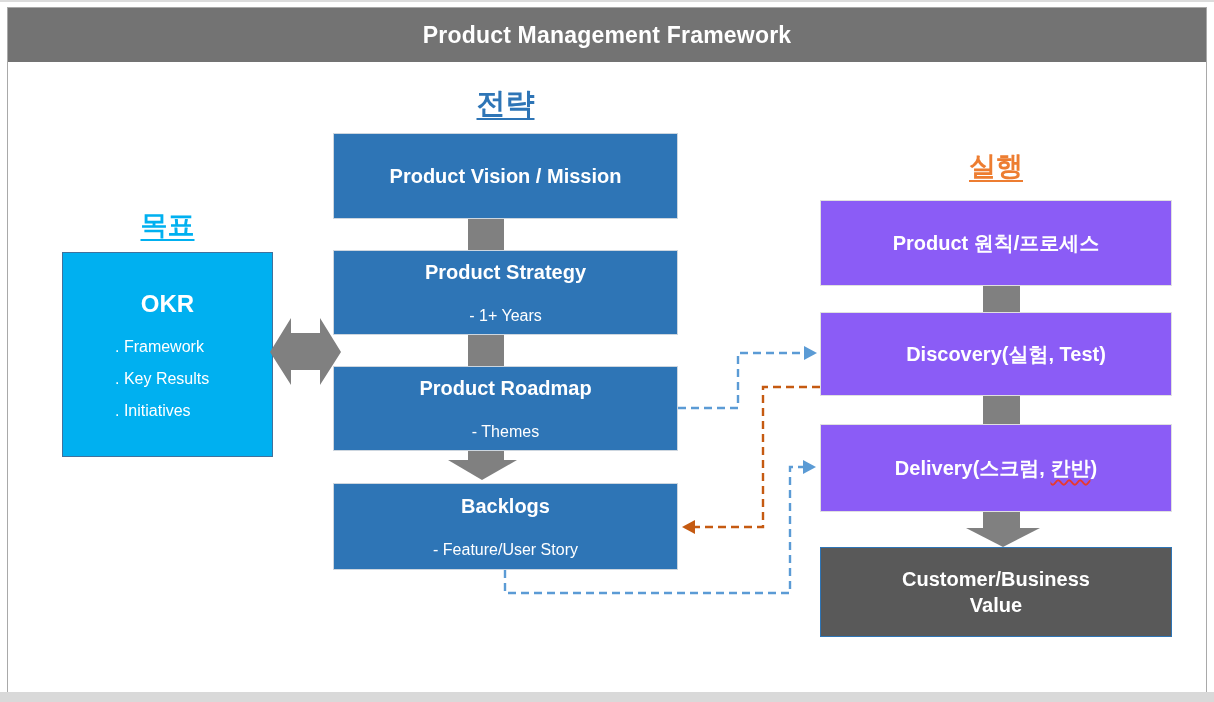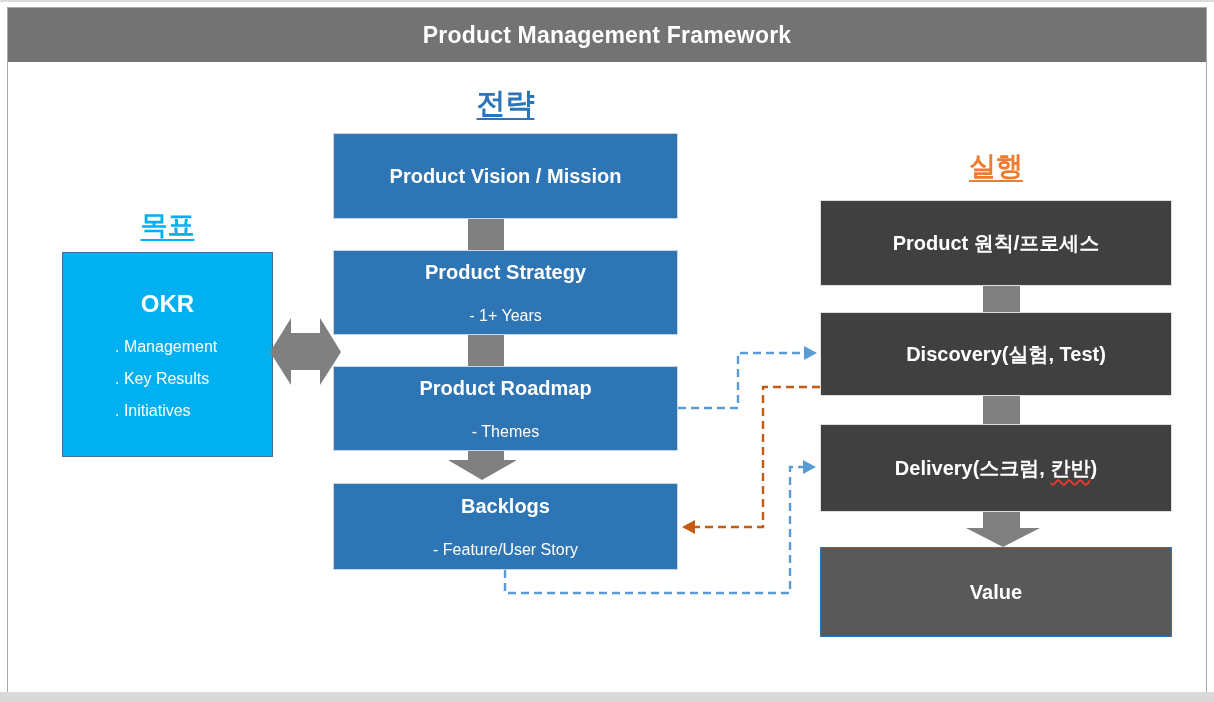--- a/index.html
+++ b/index.html
@@ -12,21 +12,21 @@
             display:flex;align-items:center;justify-content:center;
             color:#ffffff;font-weight:bold;font-size:23px;letter-spacing:.2px;}
   .heading{position:absolute;font-weight:bold;text-align:center;}
   .heading span{text-decoration:underline;text-decoration-thickness:2px;text-underline-offset:5px;}
   .h-goal{left:62px;top:207px;width:211px;font-size:27px;color:#00b0f0;}
   .h-strategy{left:333px;top:84px;width:345px;font-size:29px;color:#2e75b6;}
   .h-execution{left:820px;top:148px;width:352px;font-size:27px;color:#ed7d31;}
   .box{position:absolute;display:flex;flex-direction:column;align-items:center;justify-content:center;
        color:#ffffff;text-align:center;box-sizing:border-box;}
   .blue{background:#2e75b6;border:1px solid #cdd6df;}
-  .orange{background:#404040;border:1px solid #e0e0e0;}
+  .orange{background:#8b5cf6;border:1px solid #e0e0e0;}
   .cyan{background:#00b0f0;border:1px solid #41719c;}
   .dark{background:#595959;border:1px solid #2e75b6;}
   .box-title{font-weight:bold;font-size:20px;line-height:26px;}
   .box-sub{font-size:16px;line-height:22px;margin-top:20px;}
   .okr{align-items:stretch;padding:0;}
   .okr-title{font-weight:bold;font-size:24px;margin-bottom:6px;}
   .okr-item{font-size:16px;text-align:left;padding-left:52px;margin-top:14px;}
   .conn{position:absolute;background:#808080;}
   .misspell{text-decoration:underline wavy #e8392e;text-decoration-thickness:1.5px;text-underline-offset:4px;}
   .overlay{position:absolute;left:0;top:0;pointer-events:none;}
@@ -49,21 +49,21 @@
   </div>
   <div class="heading h-strategy">
     <span>전략</span>
   </div>
   <div class="heading h-execution">
     <span>실행</span>
   </div>
 
   <div class="box cyan okr" style="left:62px;top:252px;width:211px;height:205px;">
     <div class="okr-title">OKR</div>
-    <div class="okr-item">. Management</div>
+    <div class="okr-item">. Framework</div>
     <div class="okr-item">. Key Results</div>
     <div class="okr-item">. Initiatives</div>
   </div>
 
   <div class="box blue" style="left:333px;top:133px;width:345px;height:86px;">
     <div class="box-title">Product Vision / Mission</div>
   </div>
   <div class="conn" style="left:468px;top:219px;width:36px;height:31px;"></div>
 
   <div class="box blue" style="left:333px;top:250px;width:345px;height:85px;">
@@ -90,20 +90,21 @@
   <div class="box orange" style="left:820px;top:312px;width:352px;height:84px;padding-left:20px;">
     <div class="box-title">Discovery(실험, Test)</div>
   </div>
   <div class="conn" style="left:983px;top:396px;width:37px;height:28px;"></div>
 
   <div class="box orange" style="left:820px;top:424px;width:352px;height:88px;">
     <div class="box-title"><span>Delivery(스크럼, </span><span class="misspell">칸반</span><span>)</span></div>
   </div>
 
   <div class="box dark" style="left:820px;top:547px;width:352px;height:90px;">
+    <div class="box-title">Customer/Business</div>
     <div class="box-title">Value</div>
   </div>
 
   <svg class="overlay" width="1214" height="702">
 
     <polygon fill="#808080" points="270,352 291,318 291,333 320,333 320,318 341,352 320,385 320,370 291,370 291,385"></polygon>
 
     <g>
       <rect x="468" y="451" width="36" height="10" fill="#808080"></rect>
       <polygon points="448,460 517,460 482,480" fill="#808080"></polygon>

